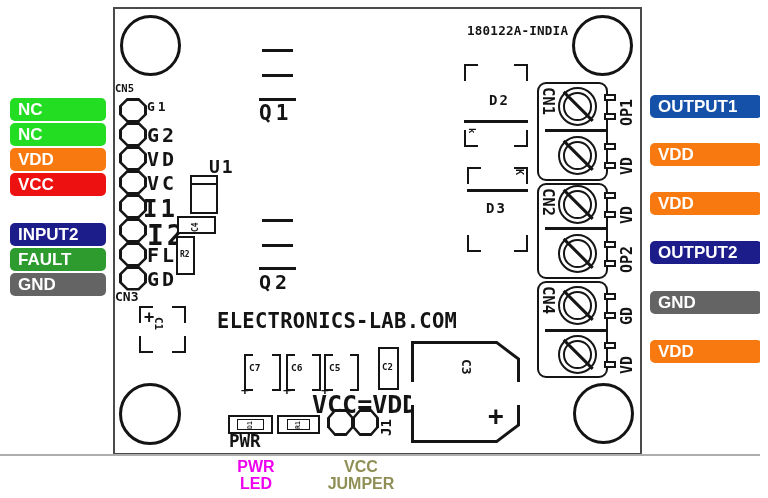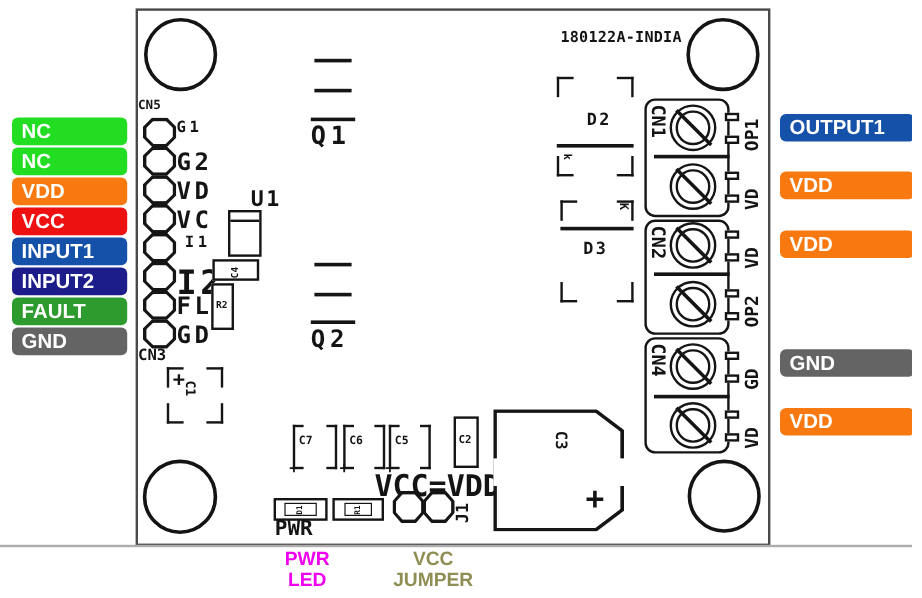--- a/index.html
+++ b/index.html
@@ -72,37 +72,37 @@
       <div></div>
     </div>
   <div class="oct" style="left:119px;top:266px;width:28px;height:24.5px;">
       <div></div>
     </div>
 
   <div class="t" style="left:147px;top:99px;font-size:13px;letter-spacing:3px;">G1</div>
   <div class="t" style="left:147px;top:123px;font-size:20px;letter-spacing:3px;">G2</div>
   <div class="t" style="left:147px;top:147px;font-size:20px;letter-spacing:3px;">VD</div>
   <div class="t" style="left:147px;top:171px;font-size:20px;letter-spacing:3px;">VC</div>
-  <div class="t" style="left:154px;top:195px;font-size:13px;letter-spacing:3px;">I1</div>
+  <div class="t" style="left:143px;top:195px;font-size:24px;letter-spacing:3px;">I1</div>
   <div class="t" style="left:147px;top:219px;font-size:28px;letter-spacing:3px;">I2</div>
   <div class="t" style="left:147px;top:243px;font-size:20px;letter-spacing:3px;">FL</div>
   <div class="t" style="left:147px;top:267px;font-size:20px;letter-spacing:3px;">GD</div>
 
   <div class="badge" style="left: 10px; top: 98px; width: 96px; background-color: rgb(34, 221, 34);">NC</div>
   <div class="badge" style="left: 10px; top: 123px; width: 96px; background-color: rgb(34, 221, 34);">NC</div>
   <div class="badge" style="left: 10px; top: 148px; width: 96px; background-color: rgb(248, 121, 15);">VDD</div>
   <div class="badge" style="left: 10px; top: 173px; width: 96px; background-color: rgb(238, 17, 17);">VCC</div>
-  <div class="badge" style="left: 10px; top: 198px; width: 96px; background-color: rgb(21, 81, 168);">INPUT1</div>
   <div class="badge" style="left: 10px; top: 223px; width: 96px; background-color: rgb(28, 28, 138);">INPUT2</div>
   <div class="badge" style="left: 10px; top: 248px; width: 96px; background-color: rgb(46, 155, 46);">FAULT</div>
   <div class="badge" style="left: 10px; top: 273px; width: 96px; background-color: rgb(100, 100, 100);">GND</div>
 
   <div class="badge" style="left: 650px; top: 95px; width: 112px; background-color: rgb(21, 81, 168);">OUTPUT1</div>
   <div class="badge" style="left: 650px; top: 143px; width: 112px; background-color: rgb(248, 121, 15);">VDD</div>
   <div class="badge" style="left: 650px; top: 192px; width: 112px; background-color: rgb(248, 121, 15);">VDD</div>
+  <div class="badge" style="left: 650px; top: 241px; width: 112px; background-color: rgb(28, 28, 138);">OUTPUT2</div>
   <div class="badge" style="left: 650px; top: 291px; width: 112px; background-color: rgb(100, 100, 100);">GND</div>
   <div class="badge" style="left: 650px; top: 340px; width: 112px; background-color: rgb(248, 121, 15);">VDD</div>
 
   <div class="line" style="left:262px;top:49px;width:31px;height:2.5px;"></div>
   <div class="line" style="left:262px;top:74px;width:31px;height:2.5px;"></div>
   <div class="line" style="left:259px;top:98px;width:37px;height:2.5px;"></div>
   <div class="t" style="left:259px;top:101px;font-size:21px;letter-spacing:4px;">Q1</div>
 
   <div class="line" style="left:262px;top:219px;width:31px;height:2.5px;"></div>
   <div class="line" style="left:262px;top:244px;width:31px;height:2.5px;"></div>
@@ -120,20 +120,21 @@
 
   <div class="fp" style="left:139px;top:306px;width:47px;height:47px;">
     <i class="tl"></i>
       <i class="tr"></i>
       <i class="bl"></i>
       <i class="br"></i>
   </div>
   <div class="t" style="left:144px;top:307px;font-size:17px;">+</div>
   <div class="t vt" style="left:152px;top:317px;font-size:11px;">C1</div>
 
+  <div class="t" style="left:217px;top:309px;font-size:20.5px;letter-spacing:0.3px;">ELECTRONICS-LAB.COM</div>
 
   <div class="bkl" style="left:244px;top:354px;"></div>
   <div class="t" style="left:249px;top:362px;font-size:9.5px;">C7</div>
   <div class="bkr" style="left:272px;top:354px;"></div>
   <div class="t" style="left:241px;top:383px;font-size:13px;">+</div>
 
   <div class="bkl" style="left:286px;top:354px;"></div>
   <div class="t" style="left:291px;top:362px;font-size:9.5px;">C6</div>
   <div class="bkr" style="left:312px;top:354px;"></div>
   <div class="t" style="left:283px;top:383px;font-size:13px;">+</div>

